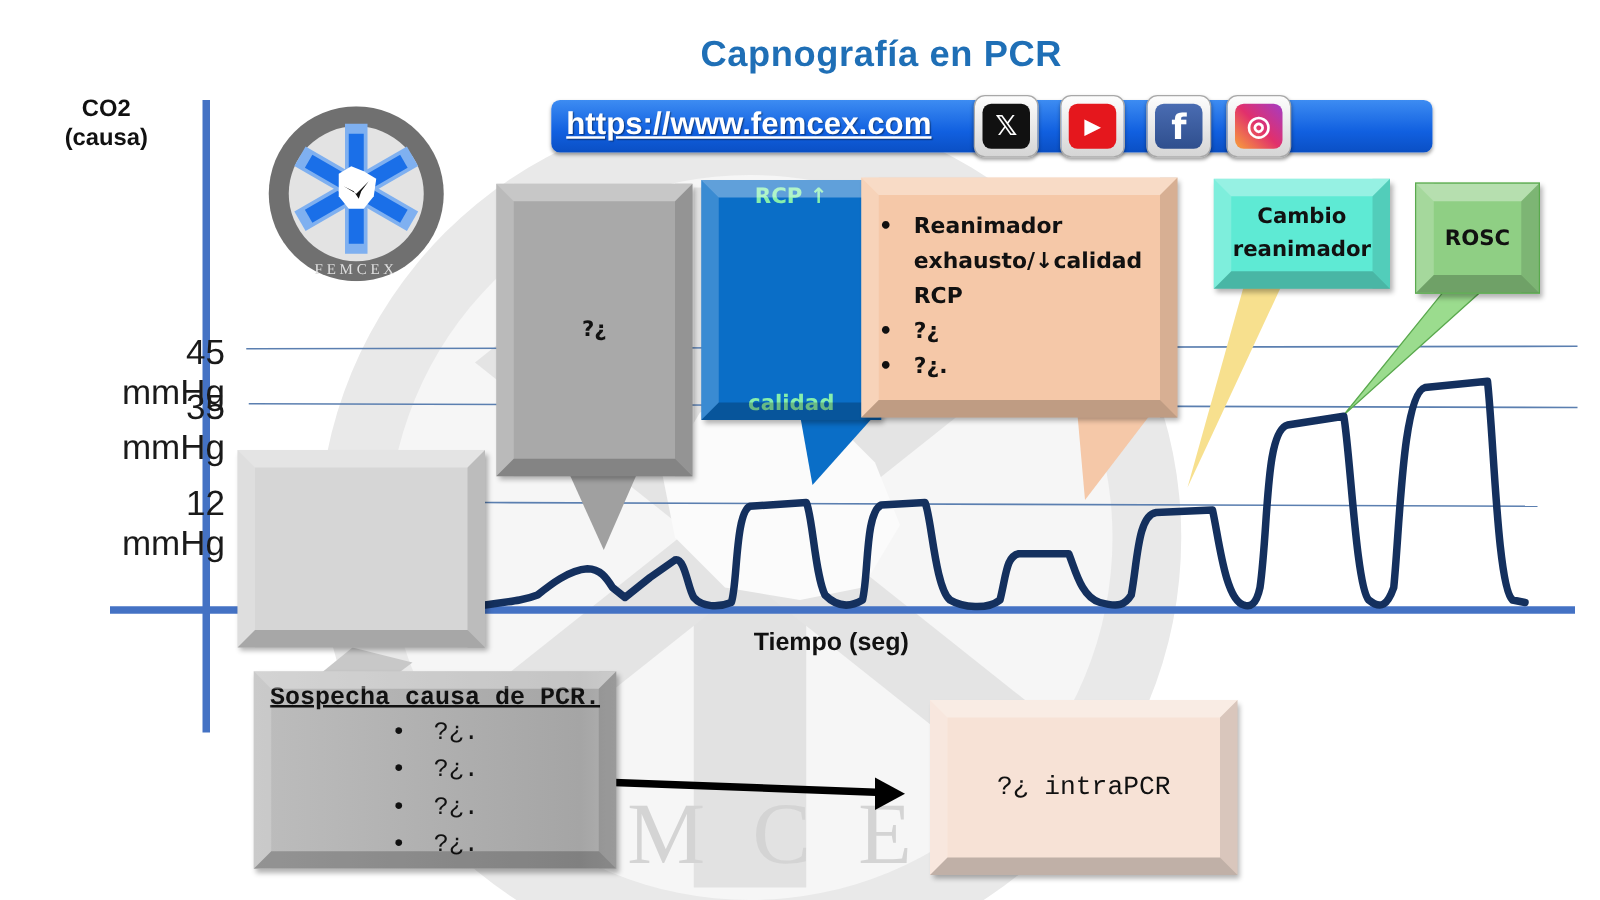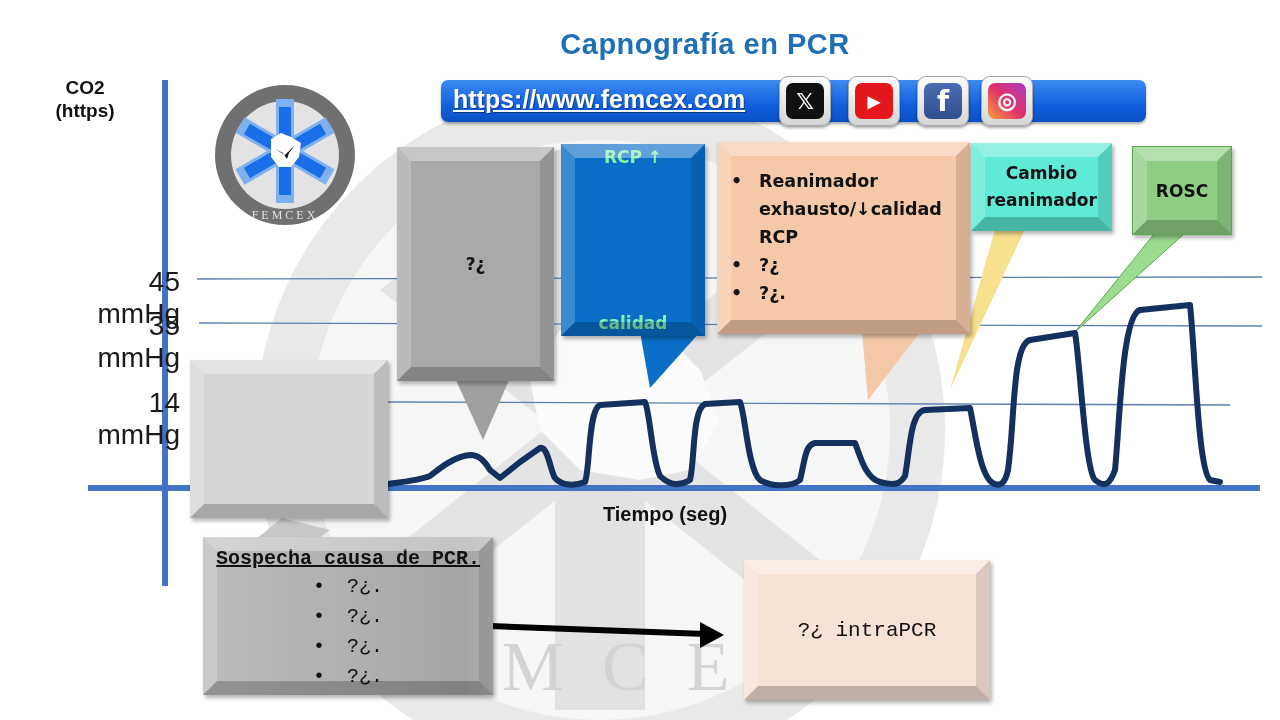--- a/index.html
+++ b/index.html
@@ -63,21 +63,21 @@
 
   .box-gray {
     left: 397px; top: 147px; width: 157px; height: 234px;
     background: #a9a9a9; font-size: 17px;
   }
   .box-blue {
     left: 561px; top: 144px; width: 144px; height: 192px;
     background: #0a6ec7; font-size: 17px; line-height: 26px; color: #86efac; justify-content: space-between;
   }
   .box-peach {
-    left: 717px; top: 142px; width: 253px; height: 192px;
+    left: 689px; top: 142px; width: 253px; height: 192px;
     background: #f5c8a8; font-size: 17.5px; justify-content: flex-start; align-items: flex-start;
     text-align: left; padding: 25px 0 0 14px;
   }
   .box-peach ul { list-style: none; }
   .box-peach li { position: relative; padding-left: 28px; line-height: 28px; }
   .box-peach li::before { content: "•"; position: absolute; left: 0; }
   .box-yellow {
     left: 971px; top: 143px; width: 141px; height: 88px;
     background: #5eead4; font-size: 17px; line-height: 27px;
   }
@@ -152,25 +152,25 @@
       <rect x="-6" y="-44" width="12" height="88" fill="#1a6fe8"></rect>
     </g>
     <path d="M-14,-12 L-4,-18 L6,-14 L16,-8 L14,6 L6,16 L-6,16 L-14,6 Z" fill="#ffffff"></path>
     <path d="M-10,-2 L0,4 L10,-6 L4,2 L2,8 L-2,2 Z" fill="#111"></path>
   </g>
   <text x="77" y="134" text-anchor="middle" font-family="Liberation Serif, serif" font-size="12" fill="#e0e0e0" letter-spacing="3">FEMCEX</text>
 </svg>
 
 <div class="abs ylabel">
   <div>CO2</div>
-  <div>(https)</div>
+  <div>(causa)</div>
 </div>
 <div class="abs tick-label" style="left:70px;top:266px">45 mmHg</div>
 <div class="abs tick-label" style="left:70px;top:310px">35 mmHg</div>
-<div class="abs tick-label" style="left:70px;top:387px">14 mmHg</div>
+<div class="abs tick-label" style="left:70px;top:387px">12 mmHg</div>
 
 <svg class="chart-svg" viewBox="0 0 1280 720">
 
   <line x1="197" y1="279" x2="1262" y2="277" stroke="#5b7fb0" stroke-width="1.3"></line>
   <line x1="199" y1="323" x2="1262" y2="326" stroke="#5b7fb0" stroke-width="1.3"></line>
   <line x1="388" y1="402" x2="1230" y2="405" stroke="#5b7fb0" stroke-width="1.3"></line>
 
   <line x1="165" y1="80" x2="165" y2="586" stroke="#4472c4" stroke-width="6"></line>
   <line x1="88" y1="488" x2="1260" y2="488" stroke="#4472c4" stroke-width="6"></line>
 

